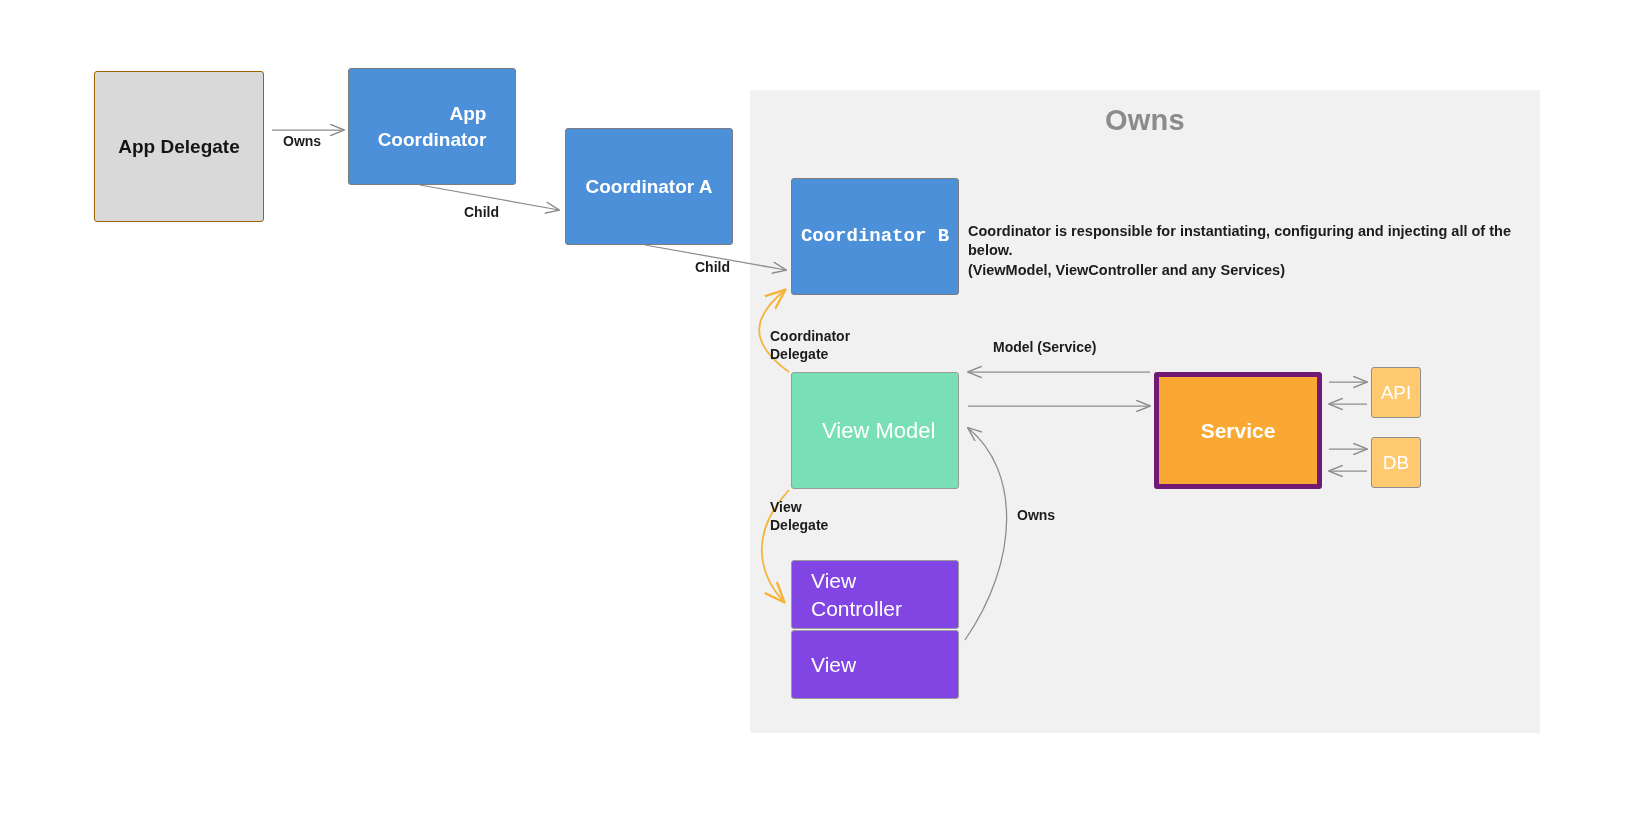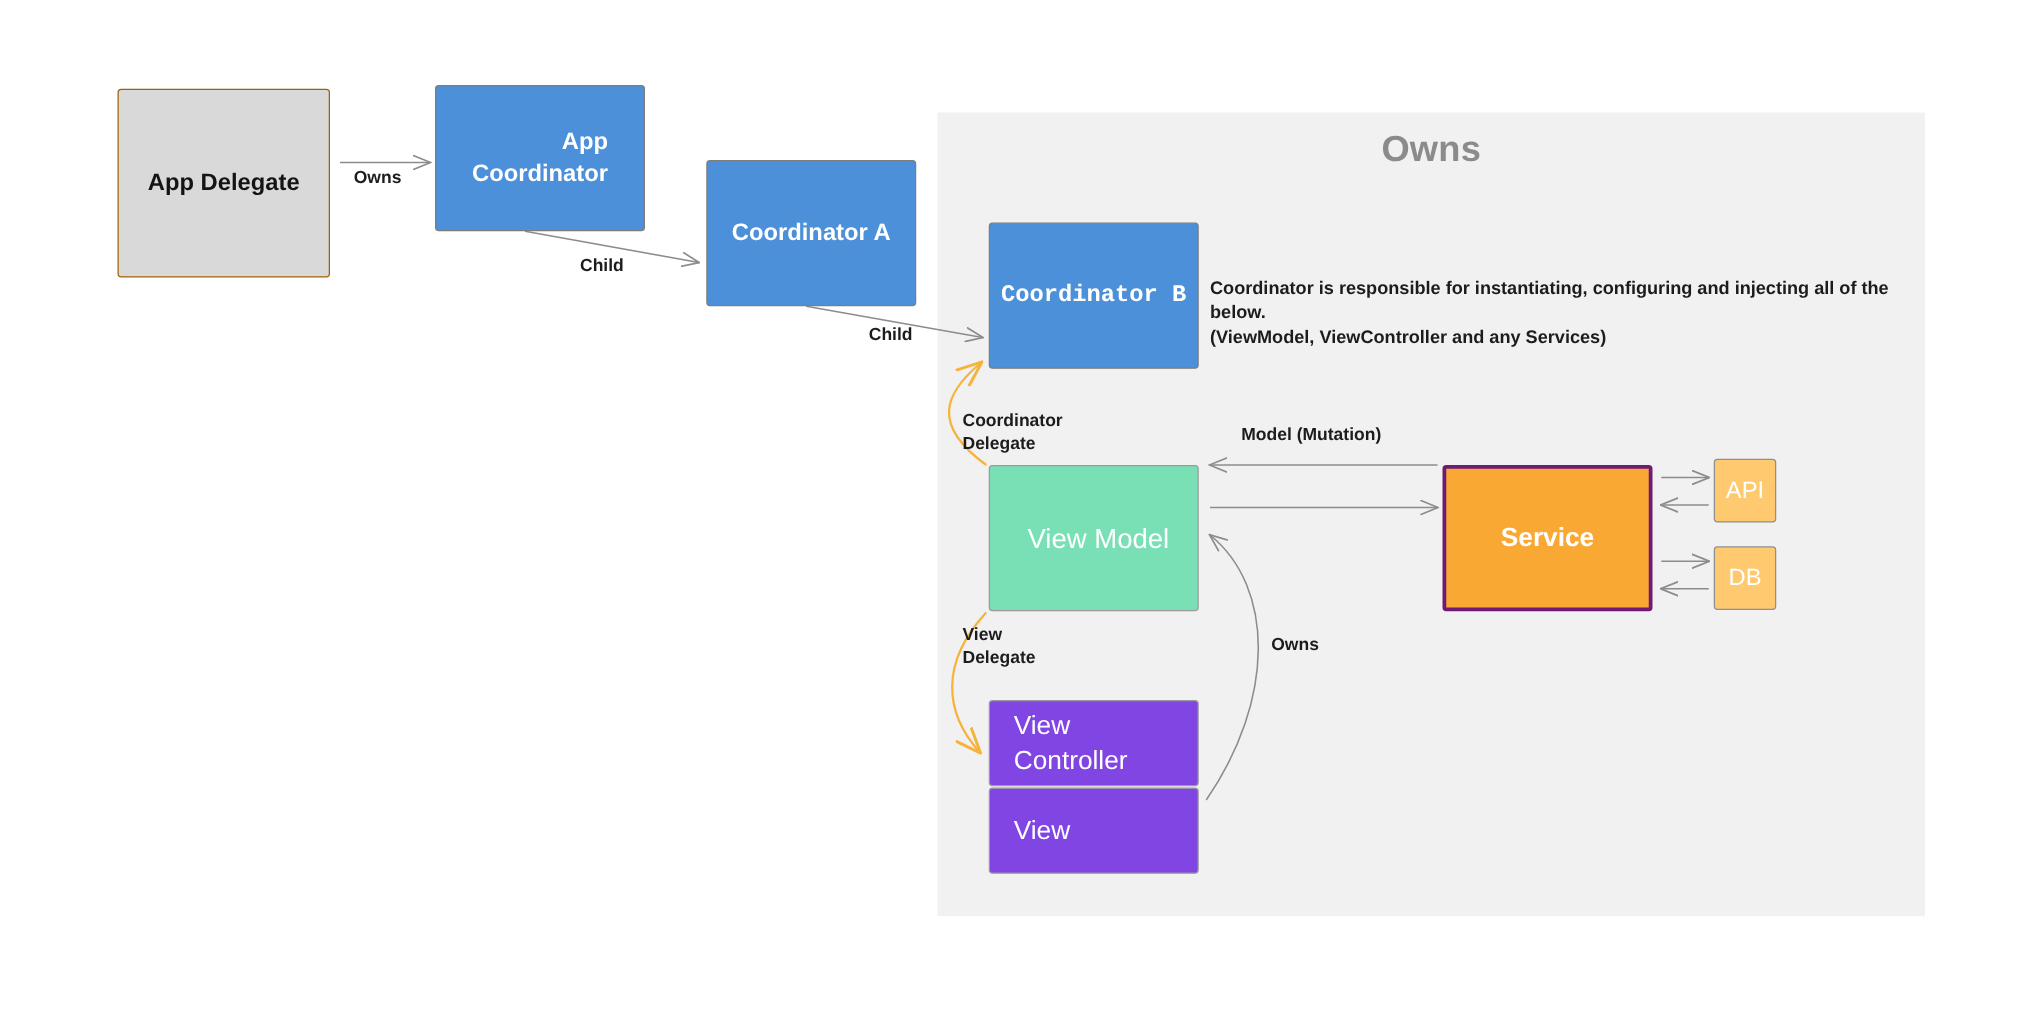--- a/index.html
+++ b/index.html
@@ -120,21 +120,21 @@
     color: #ffffff;
     line-height: 1.3;
   }
   #node-view-controller { left: 791px; top: 560px; width: 168px; height: 69px; }
   #node-view           { left: 791px; top: 630px; width: 168px; height: 69px; }
 
   
   #node-service {
     left: 1154px; top: 372px; width: 168px; height: 117px;
     background: #f9a833;
-    border: 3px solid #701a75;
+    border: 5px solid #701a75;
     justify-content: center;
   }
   #node-service .node-label {
     font-size: 21px;
     font-weight: bold;
     color: #ffffff;
   }
 
   
   .small-node {
@@ -260,14 +260,14 @@
   <span class="node-label">DB</span>
 </div>
 
 <div class="edge-label" id="label-owns-1">Owns</div>
 <div class="edge-label" id="label-child-1">Child</div>
 <div class="edge-label" id="label-child-2">Child</div>
 <div class="edge-label" id="label-coordinator-delegate">Coordinator
 Delegate</div>
 <div class="edge-label" id="label-view-delegate">View
 Delegate</div>
-<div class="edge-label" id="label-model-mutation">Model (Mutation)</div>
+<div class="edge-label" id="label-model-mutation">Model (Service)</div>
 <div class="edge-label" id="label-owns-2">Owns</div>
 
 </body></html>

